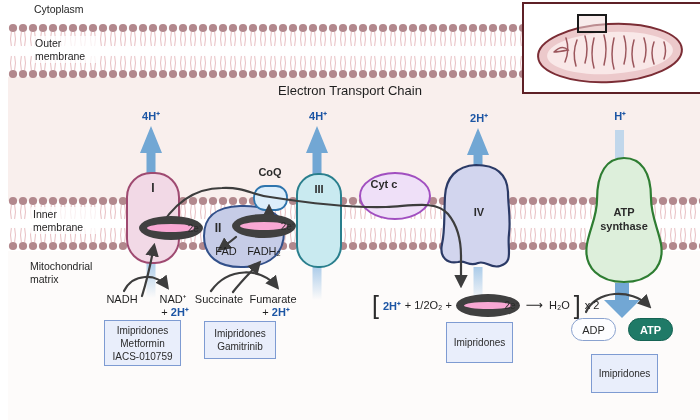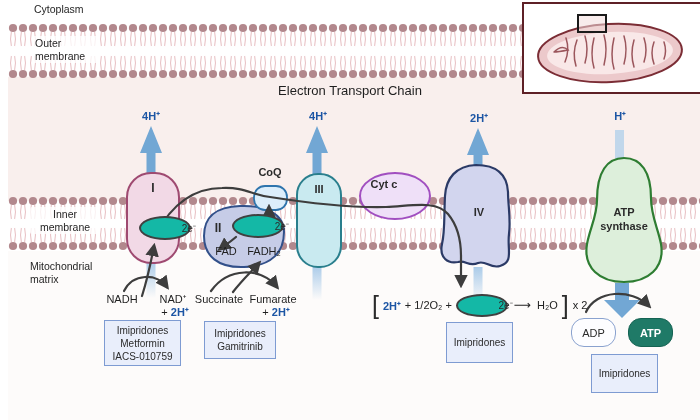--- a/index.html
+++ b/index.html
@@ -10,30 +10,30 @@
   .band.matrix{top:251px;height:169px;background:#fdfbfa;}
   .svg-layer{position:absolute;left:0;top:0;z-index:2;}
   .lbl{position:absolute;z-index:6;color:#1f1f1f;font-size:10.5px;line-height:12.5px;}
   .chip{background:rgba(255,255,255,0.78);border-radius:2px;padding:1px 3px;}
   .ctr{transform:translateX(-50%);text-align:center;}
   .title{font-size:13px;color:#1e1e1e;white-space:nowrap;}
   .proton{font-weight:bold;font-size:11px;color:#1c55a4;white-space:nowrap;}
   .cxlbl{font-weight:bold;font-size:12px;color:#2b2b2b;white-space:nowrap;}
   .cxlbl.sm{font-size:11px;}
   .ecirc{position:absolute;z-index:7;width:24px;height:24px;border-radius:50%;
-         background:#14b8a6;border:2px solid #404040;box-sizing:border-box;
+         background:#f9a8d4;border:8px solid #404040;box-sizing:border-box;
          display:flex;align-items:center;justify-content:center;
          font-size:10px;color:#2b2b2b;padding-left:48px;}
   .mol{font-size:11px;color:#1f1f1f;white-space:nowrap;}
   .bluebit{font-weight:bold;color:#1c55a4;}
   .dbox{position:absolute;z-index:6;background:#e9eefb;border:1.5px solid #7e9bd2;
         box-sizing:border-box;text-align:center;font-size:10px;color:#2b2b2b;
         line-height:13px;display:flex;flex-direction:column;justify-content:center;
         padding:9px 2px;}
-  .pill{position:absolute;z-index:6;width:45px;height:29px;border-radius:13px;
+  .pill{position:absolute;z-index:6;width:45px;height:23px;border-radius:13px;
         box-sizing:border-box;display:flex;align-items:center;justify-content:center;
         font-size:11px;}
   .pill.adp{background:#fdfdff;border:1.5px solid #8aa2cf;color:#2b2b2b;}
   .pill.atp{background:#1f7a67;border:1.5px solid #156353;color:#ffffff;font-weight:bold;}
   .rxn{position:absolute;z-index:6;left:362px;top:289px;height:32px;
        display:flex;align-items:center;font-size:11px;color:#222222;white-space:nowrap;}
   .rxn .br{font-size:25px;font-weight:300;color:#2b2b2b;margin:0 2px;line-height:1;}
   .rxn .seg{margin:0 2px;}
   .rxn .ec{position:static;width:23px;height:23px;margin:0 2px;}
   .rxn .arr{margin:0 4px;font-size:12px;}
@@ -97,21 +97,21 @@
       <path d="M203,291 C220,267 253,267 269,287" marker-end="url(#ah)"></path>
       <path d="M225,292 C234,280 244,271 251,263" marker-end="url(#ah)"></path>
       <path d="M228,237 C221,243 216,246 212,249" marker-end="url(#ah)"></path>
       <path d="M247,228 C258,223 261,215 261,207" marker-end="url(#ah)"></path>
       <path d="M578,312 C588,290 623,288 641,306" marker-end="url(#ah)"></path>
     </g>
   </svg>
 
   <div class="lbl" style="left:26px;top:3px;">Cytoplasm</div>
   <div class="lbl chip" style="left:24px;top:36px;width:60px;">Outer membrane</div>
-  <div class="lbl chip" style="left:22px;top:207px;width:64px;text-align:center;">Inner membrane</div>
+  <div class="lbl chip" style="left:22px;top:207px;width:64px;">Inner membrane</div>
   <div class="lbl" style="left:22px;top:260px;width:84px;">Mitochondrial matrix</div>
 
   <div class="lbl title ctr" style="left:342px;top:85px;">Electron Transport Chain</div>
 
   <div class="lbl proton ctr" style="left:143px;top:110px;">4H⁺</div>
   <div class="lbl proton ctr" style="left:310px;top:110px;">4H⁺</div>
   <div class="lbl proton ctr" style="left:471px;top:112px;">2H⁺</div>
   <div class="lbl proton ctr" style="left:612px;top:110px;">H⁺</div>
 
   <div class="lbl cxlbl ctr" style="left:145px;top:182px;">I</div>

